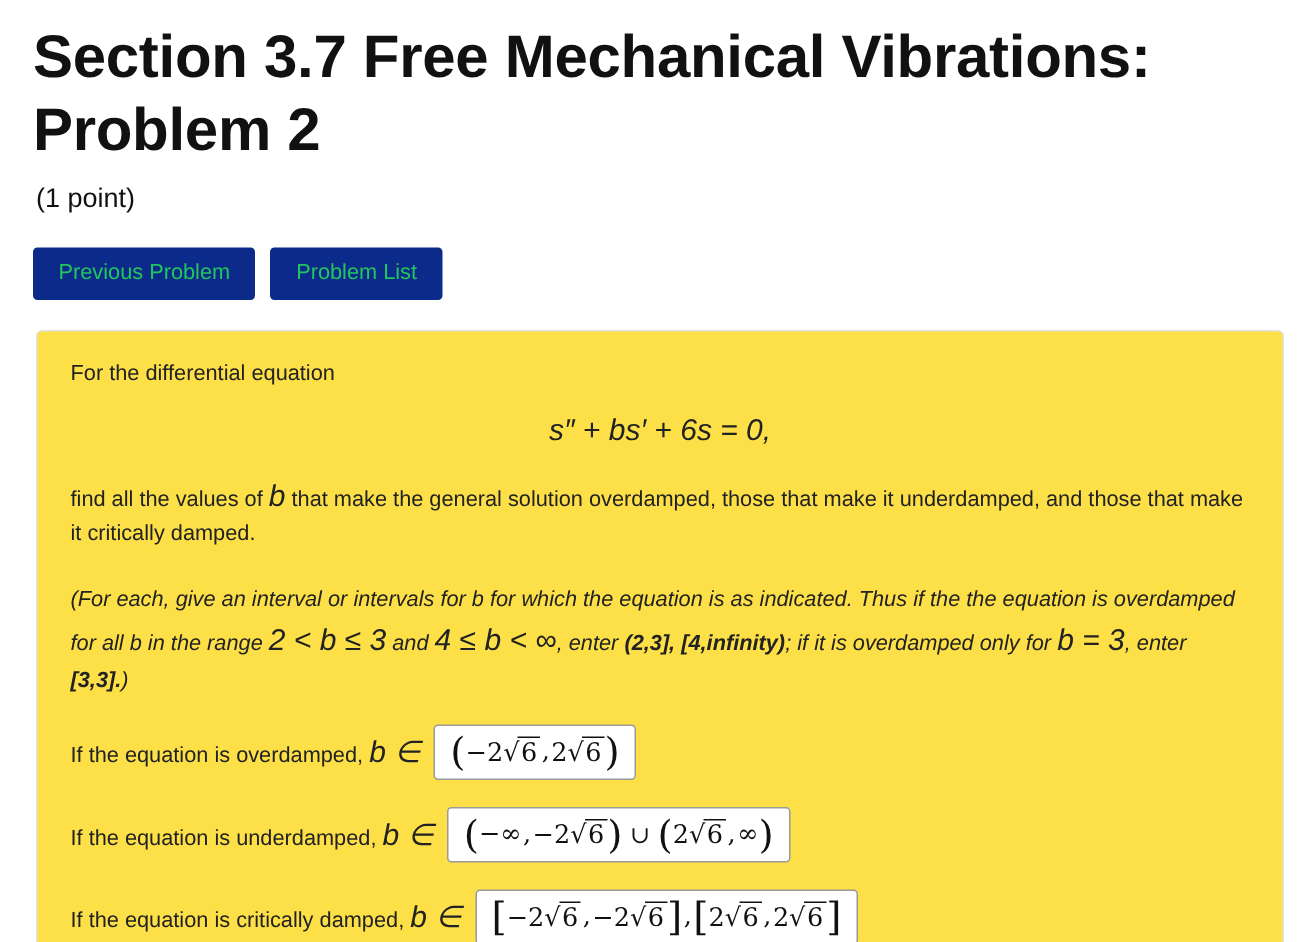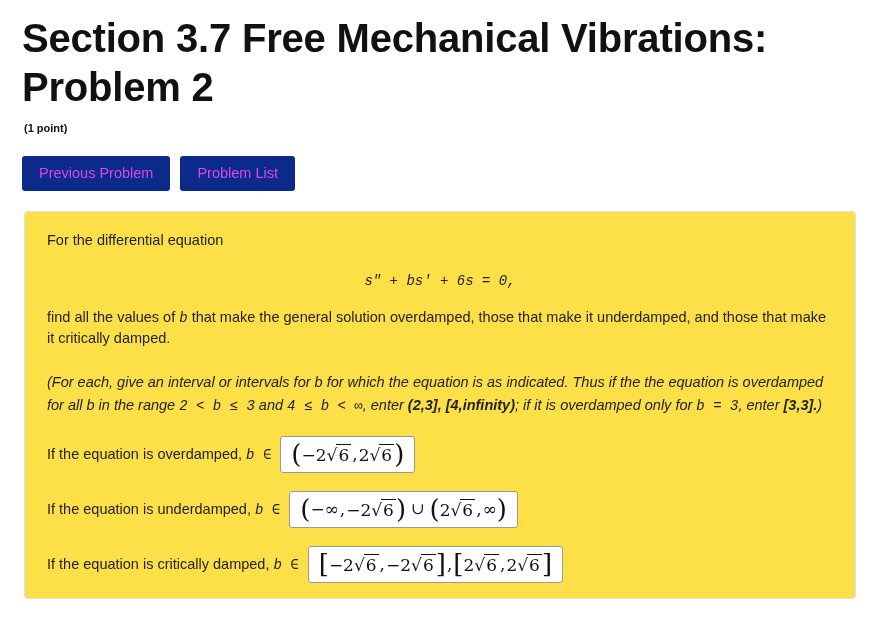--- a/index.html
+++ b/index.html
@@ -20,33 +20,33 @@
   }
   h1.title {
     font-size: 40px;
     line-height: 1.22;
     font-weight: bold;
     margin: 6px 0 0 0;
     color: #111111;
     letter-spacing: -0.2px;
   }
   .points {
-    font-size: 11px;
-    font-weight: bold;
+    font-size: 18px;
+    font-weight: normal;
     margin: 10px 0 0 2px;
     color: #111111;
   }
   .btn-row {
     margin: 22px 0 0 0;
     display: flex;
     gap: 10px;
   }
   .btn {
     background: #0b2a8a;
-    color: #d946ef;
+    color: #22c55e;
     font-size: 14.5px;
     font-family: "Liberation Sans", sans-serif;
     border: none;
     border-radius: 3px;
     padding: 10px 17px 11px 17px;
     cursor: pointer;
     line-height: 1;
   }
   .panel {
     margin: 20px 2px 0 2px;
@@ -69,23 +69,23 @@
     font-size: 19px;
   }
   .italic-note {
     font-style: italic;
     font-size: 14.5px;
     line-height: 1.55;
     margin: 22px 0 0 0;
     color: #222222;
   }
   .mathv {
-    font-family: Liberation Mono, monospace;
+    font-family: Liberation Sans, sans-serif;
     font-style: italic;
-    font-size: 14px;
+    font-size: 20px;
   }
   .bold-i {
     font-weight: bold;
     font-style: italic;
   }
   .answer-row {
     display: flex;
     align-items: center;
     margin-top: 18px;
     font-size: 14.5px;

